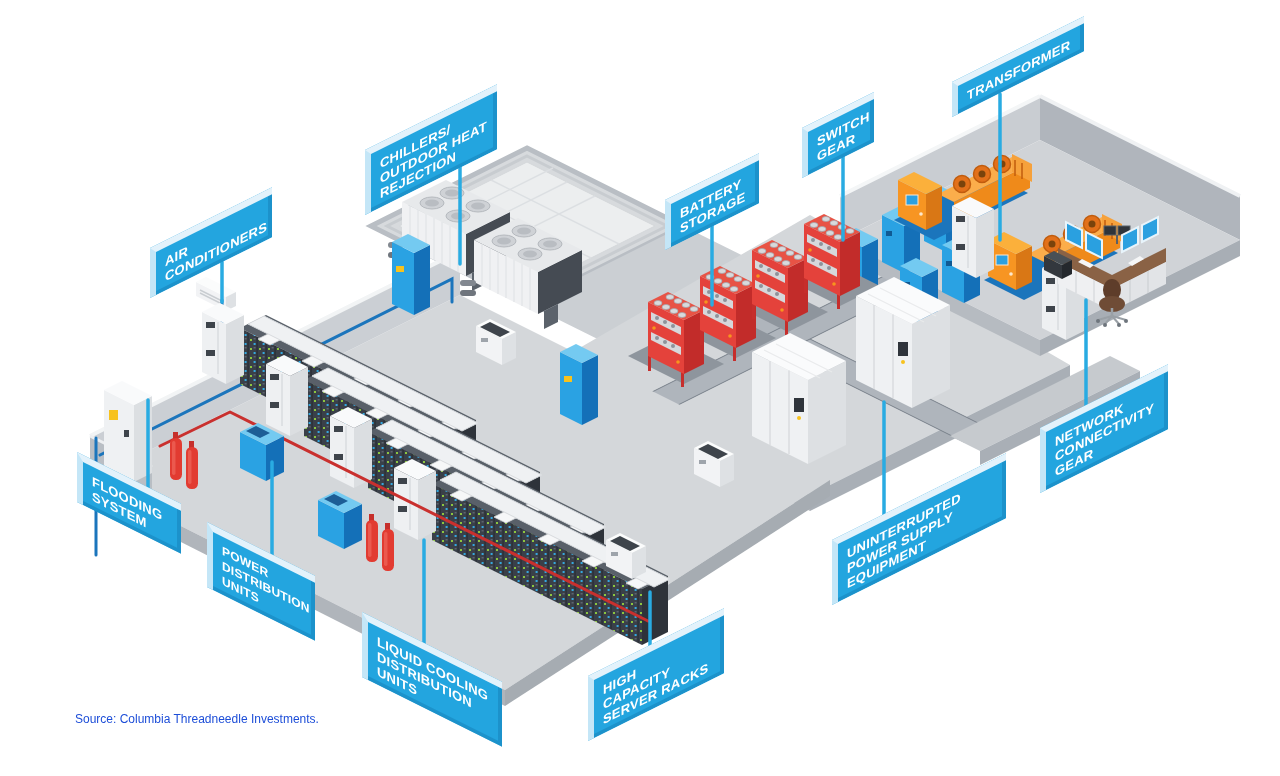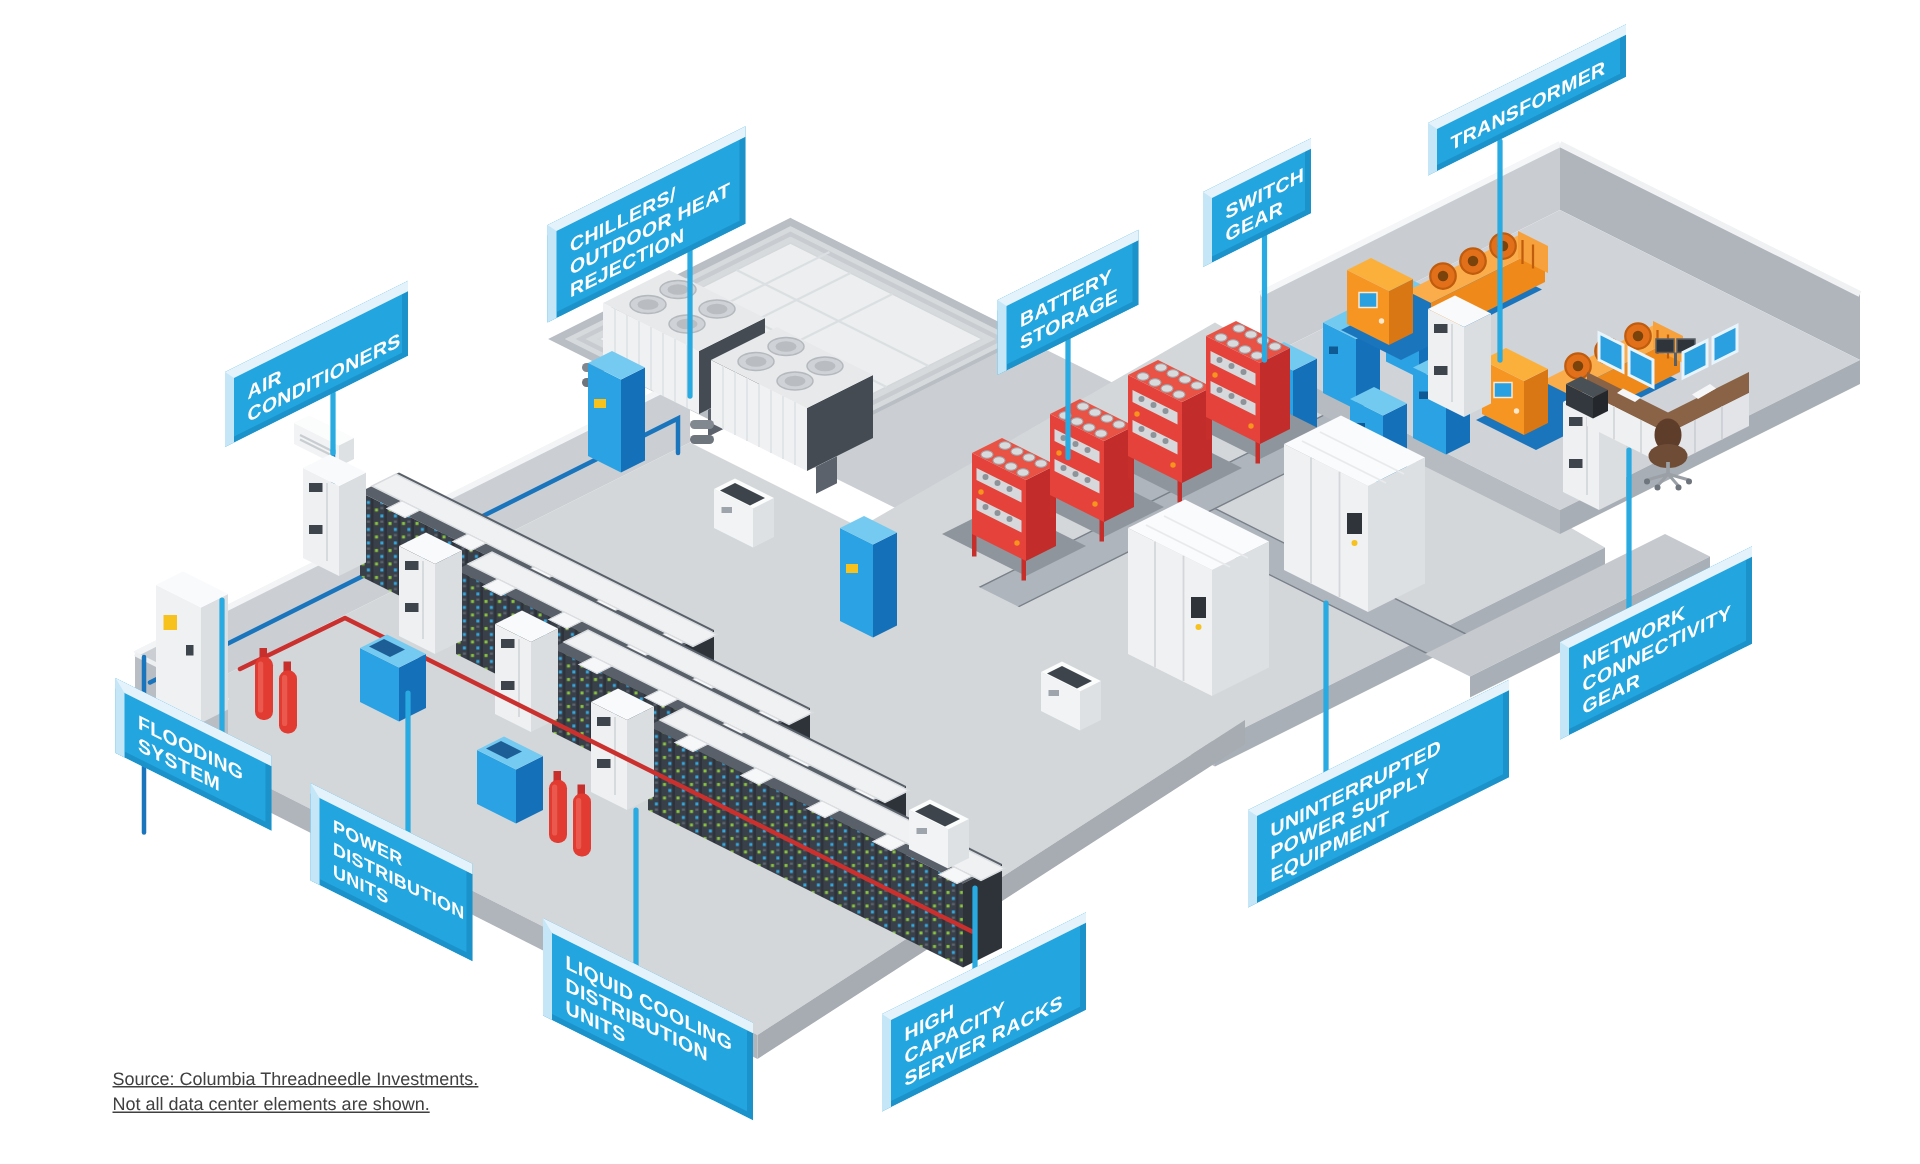--- a/index.html
+++ b/index.html
@@ -19,22 +19,22 @@
   .s-bat{left:665px;top:200px;width:94px;}
   .s-swg{left:802px;top:128px;width:72px;}
   .s-trf{left:952px;top:82px;width:132px;}
   .s-net{left:1040px;top:428px;width:128px;}
   .s-ups{left:832px;top:540px;width:174px;}
   .s-hcr{left:588px;top:676px;width:136px;}
   .s-lcd{left:362px;top:612px;width:140px;}
   .s-pdu{left:207px;top:522px;width:108px;font-size:12px;}
   .s-fld{left:77px;top:452px;width:104px;}
   
-  .source{position:absolute;left:75px;top:711px;color:#404040;
-          font:12px/17px "Liberation Sans",sans-serif;text-decoration:underline;}
+  .source{position:absolute;left:75px;top:711px;color:#1d4ed8;
+          font:12px/17px "Liberation Sans",sans-serif;}
 </style>
 </head>
 <body>
 
 <div class="stage">
 
 <svg class="scene" width="1280" height="776" viewBox="0 0 1280 776">
   <defs>
     <pattern id="led" width="9" height="9" patternUnits="userSpaceOnUse">
       <rect width="9" height="9" fill="#3A4049"></rect>
@@ -396,16 +396,15 @@
 DISTRIBUTION
 UNITS</div>
 <div class="sign down s-pdu">POWER
 DISTRIBUTION
 UNITS</div>
 <div class="sign down s-fld">FLOODING
 SYSTEM</div>
 
 <div class="source">
   <div>Source: Columbia Threadneedle Investments.</div>
-  <div>Not all data center elements are shown.</div>
 </div>
 
 </div>
 
 </body></html>

